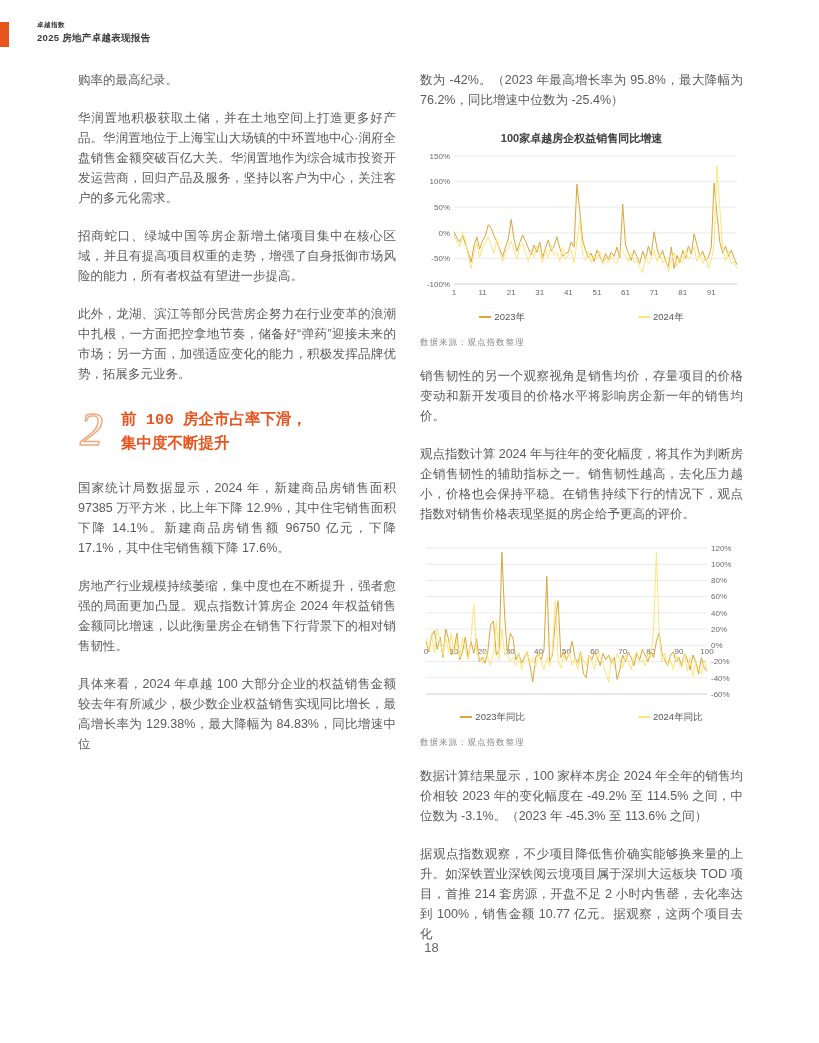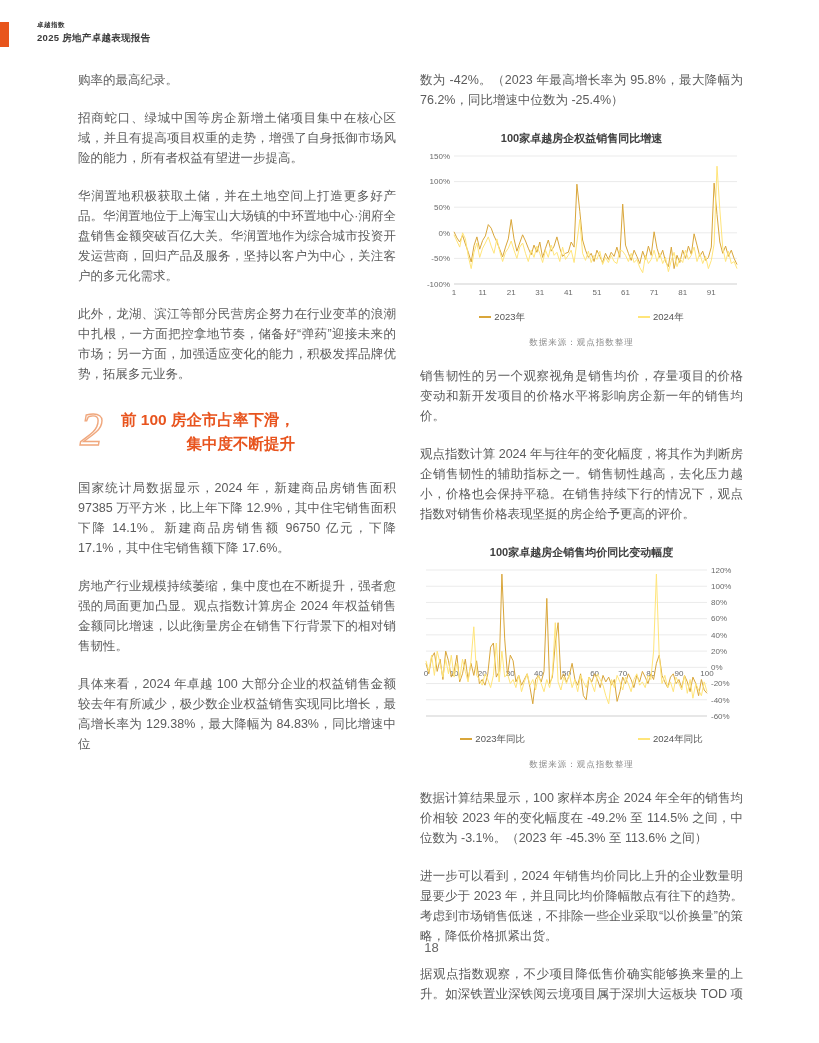--- a/index.html
+++ b/index.html
@@ -15,47 +15,47 @@
   
   .col{position:absolute;top:70px;color:#5b5b5b;font-size:12.5px;line-height:20px;text-align:justify;}
   .col-left{left:78px;width:318px;}
   .col-right{left:420px;width:323px;}
   .col p{margin:0 0 18px 0;}
 
   
   .section{display:flex;align-items:flex-start;margin:14px 0 20px 0;}
   .section-num{font-family:"Liberation Serif","DejaVu Serif",serif;font-style:italic;font-size:46px;line-height:56px;
     color:transparent;-webkit-text-stroke:1.4px #F0A87E;margin-right:18px;margin-left:2px;}
-  .section-title{color:#E8541E;font-size:15.5px;font-weight:bold;line-height:24px;padding-top:6px;text-align:right;}
+  .section-title{color:#E8541E;font-size:15.5px;font-weight:bold;line-height:24px;padding-top:6px;text-align:left;font-family:Liberation Mono, monospace;}
 
   
   .chart{margin:4px 0 14px 0;}
   .chart-title{text-align:center;font-size:11px;font-weight:bold;color:#404040;margin-bottom:2px;}
   .legend{display:flex;justify-content:center;gap:113px;font-size:9.5px;color:#555;margin-top:1px;}
   .leg-item{display:flex;align-items:center;gap:3px;}
   .leg-line{display:inline-block;width:12px;height:2px;background:#ccc;}
-  .chart-source{text-align:center;font-size:8.5px;color:#8a8a8a;margin-top:5px;letter-spacing:1px;}
+  .chart-source{font-size:8.5px;color:#8a8a8a;margin-top:5px;letter-spacing:1px;}
 
   .page-number{position:absolute;left:0;right:0;top:940px;text-align:center;color:#666;font-size:13px;}
 </style>
 </head>
 <body>
 
 <div class="page">
 
   <div class="brand-block"></div>
   <div class="brand-text">
     <div class="brand-small">卓越指数</div>
     <div class="brand-title">2025 房地产卓越表现报告</div>
   </div>
 
   <div class="col col-left">
     <p>购率的最高纪录。</p>
+    <p>华润置地积极获取土储，并在土地空间上打造更多好产品。华润置地位于上海宝山大场镇的中环置地中心·润府全盘销售金额突破百亿大关。华润置地作为综合城市投资开发运营商，回归产品及服务，坚持以客户为中心，关注客户的多元化需求。</p>
     <p>招商蛇口、绿城中国等房企新增土储项目集中在核心区域，并且有提高项目权重的走势，增强了自身抵御市场风险的能力，所有者权益有望进一步提高。</p>
-    <p>华润置地积极获取土储，并在土地空间上打造更多好产品。华润置地位于上海宝山大场镇的中环置地中心·润府全盘销售金额突破百亿大关。华润置地作为综合城市投资开发运营商，回归产品及服务，坚持以客户为中心，关注客户的多元化需求。</p>
     <p>此外，龙湖、滨江等部分民营房企努力在行业变革的浪潮中扎根，一方面把控拿地节奏，储备好“弹药”迎接未来的市场；另一方面，加强适应变化的能力，积极发挥品牌优势，拓展多元业务。</p>
 
     <div class="section">
       <div class="section-num">2</div>
       <div class="section-title">
         <div>前 100 房企市占率下滑，</div>
         <div>集中度不断提升</div>
       </div>
     </div>
 
@@ -105,21 +105,20 @@
             <span>2024年</span>
           </span>
       </div>
       <div class="chart-source">数据来源：观点指数整理</div>
     </div>
 
     <p>销售韧性的另一个观察视角是销售均价，存量项目的价格变动和新开发项目的价格水平将影响房企新一年的销售均价。</p>
     <p>观点指数计算 2024 年与往年的变化幅度，将其作为判断房企销售韧性的辅助指标之一。销售韧性越高，去化压力越小，价格也会保持平稳。在销售持续下行的情况下，观点指数对销售价格表现坚挺的房企给予更高的评价。</p>
 
     <div class="chart">
-      <div class="chart-title">100家卓越房企销售均价同比变动幅度</div>
       <svg width="323" height="158">
           <line x1="6" y1="6" x2="287" y2="6" stroke="#ebebeb" stroke-width="1"></line>
           <text x="291" y="8.8" font-size="8" fill="#6a6a6a" text-anchor="start">120%</text>
           <line x1="6" y1="22.22222222222222" x2="287" y2="22.22222222222222" stroke="#ebebeb" stroke-width="1"></line>
           <text x="291" y="25.022222222222222" font-size="8" fill="#6a6a6a" text-anchor="start">100%</text>
           <line x1="6" y1="38.44444444444444" x2="287" y2="38.44444444444444" stroke="#ebebeb" stroke-width="1"></line>
           <text x="291" y="41.24444444444444" font-size="8" fill="#6a6a6a" text-anchor="start">80%</text>
           <line x1="6" y1="54.666666666666664" x2="287" y2="54.666666666666664" stroke="#ebebeb" stroke-width="1"></line>
           <text x="291" y="57.46666666666666" font-size="8" fill="#6a6a6a" text-anchor="start">60%</text>
           <line x1="6" y1="70.88888888888889" x2="287" y2="70.88888888888889" stroke="#ebebeb" stroke-width="1"></line>
@@ -155,18 +154,17 @@
           </span>
         <span class="leg-item">
             <span class="leg-line" style="background: rgb(255, 229, 122);"></span>
             <span>2024年同比</span>
           </span>
       </div>
       <div class="chart-source">数据来源：观点指数整理</div>
     </div>
 
     <p>数据计算结果显示，100 家样本房企 2024 年全年的销售均价相较 2023 年的变化幅度在 -49.2% 至 114.5% 之间，中位数为 -3.1%。（2023 年 -45.3% 至 113.6% 之间）</p>
-    <p>进一步可以看到，2024 年销售均价同比上升的企业数量明显要少于 2023 年，并且同比均价降幅散点有往下的趋势。考虑到市场销售低迷，不排除一些企业采取“以价换量”的策略，降低价格抓紧出货。</p>
     <p>据观点指数观察，不少项目降低售价确实能够换来量的上升。如深铁置业深铁阅云境项目属于深圳大运板块 TOD 项目，首推 214 套房源，开盘不足 2 小时内售罄，去化率达到 100%，销售金额 10.77 亿元。据观察，这两个项目去化</p>
   </div>
 
   <div class="page-number">18</div>
 </div>
 
 </body></html>

